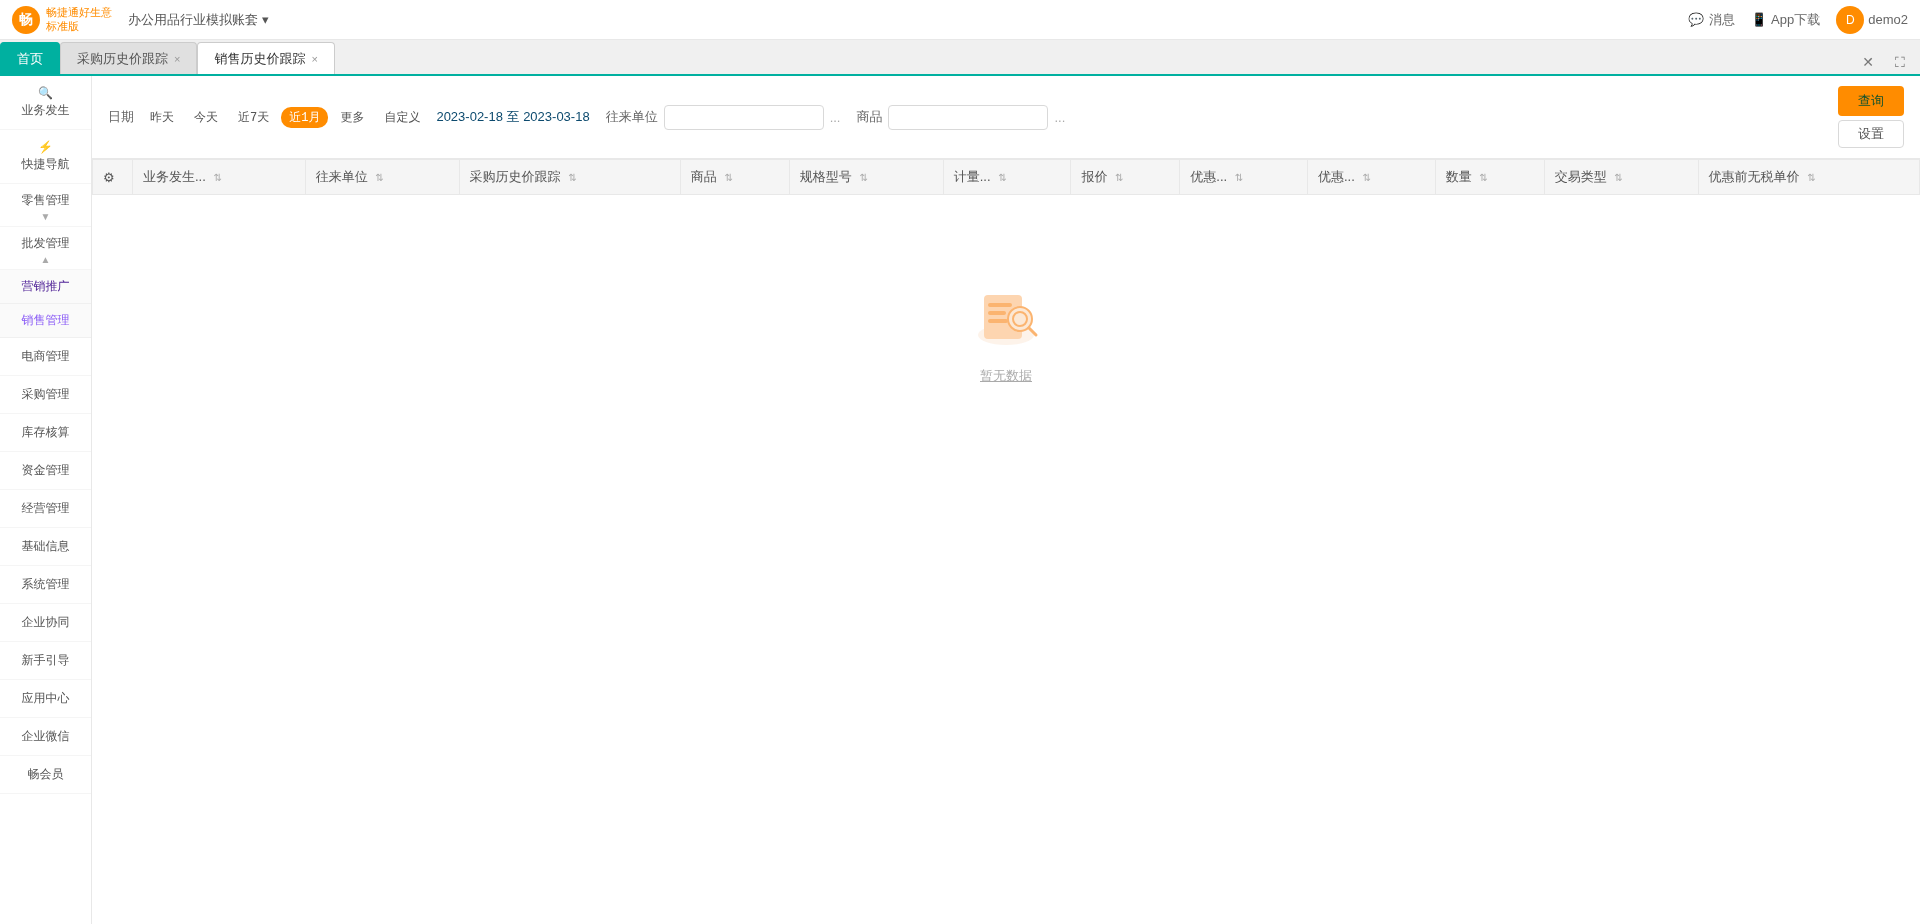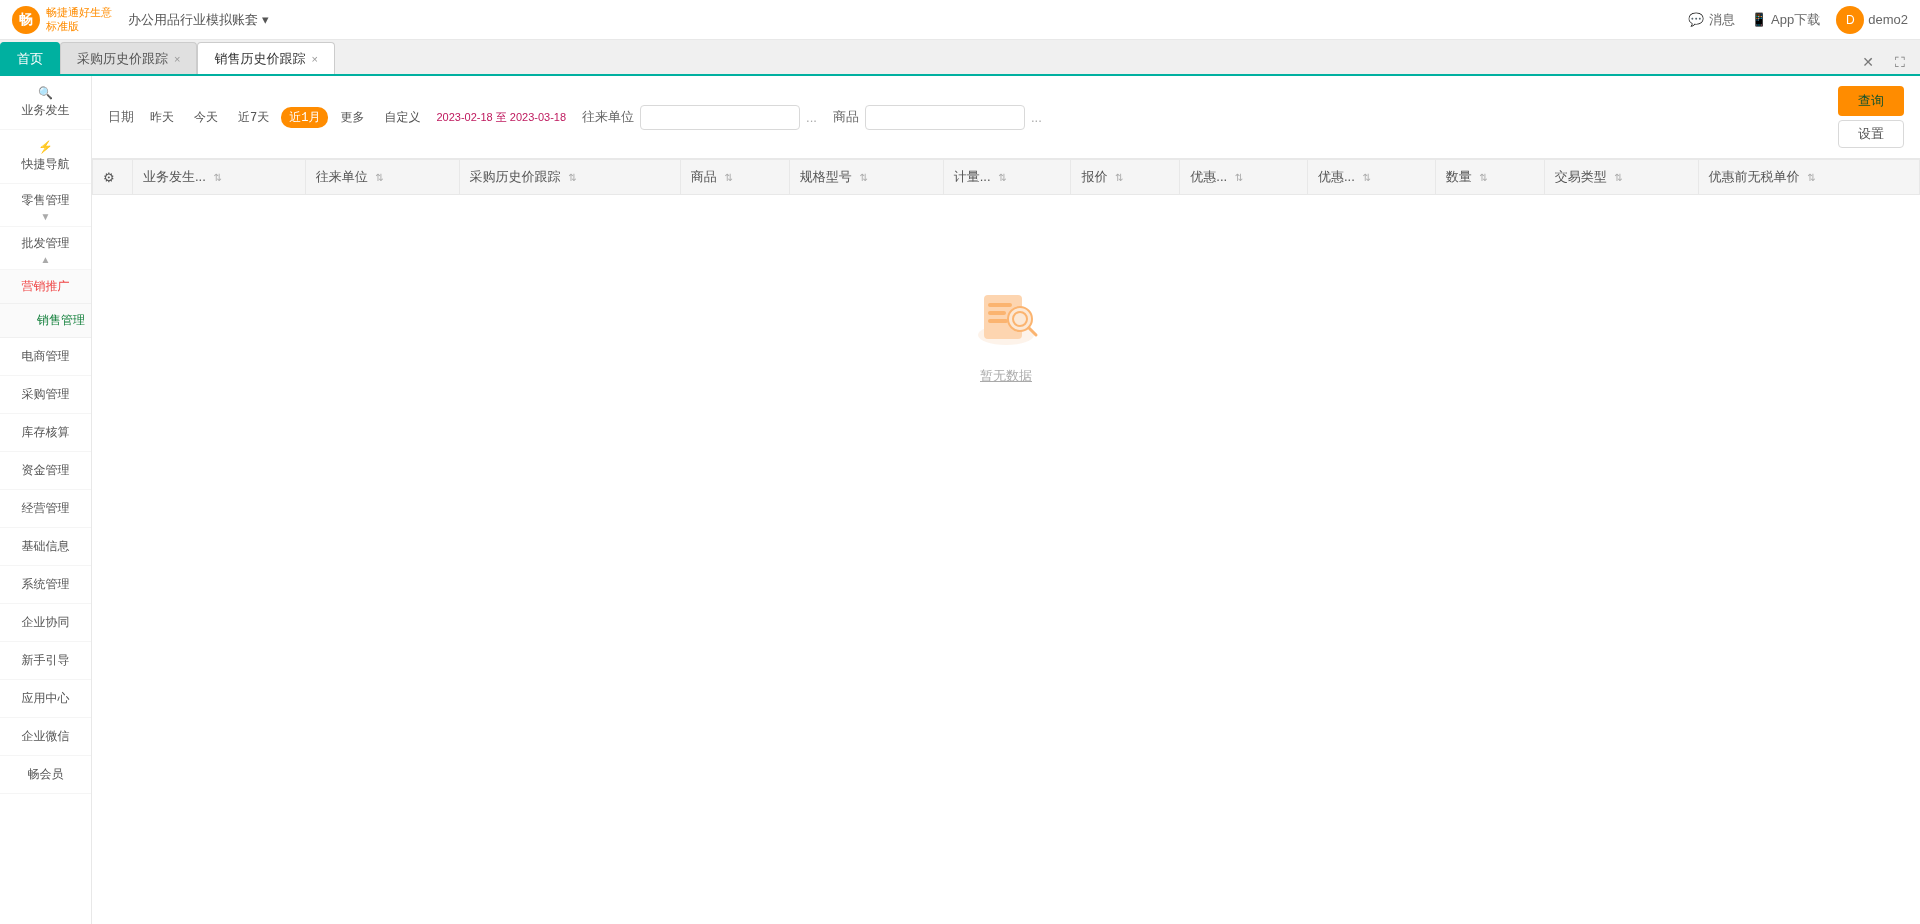--- a/index.html
+++ b/index.html
@@ -100,25 +100,25 @@
       display: flex;
       flex-direction: column;
       align-items: center;
       gap: 2px;
     }
     .sidebar-sub-item {
       padding: 8px 6px;
       text-align: center;
       cursor: pointer;
       font-size: 12px;
-      color: #ef4444;
+      color: #4c1d95;
       background: #fafafa;
       border-bottom: 1px solid #f0f0f0;
     }
-    .sidebar-sub-item.active { color: #15803d; text-align: right; }
+    .sidebar-sub-item.active { color: #8b5cf6; }
     .arrow-icon { font-size: 10px; color: #aaa; }
 
     
     .content-area { flex: 1; overflow: auto; background: #fff; display: flex; flex-direction: column; }
 
     
     .page-header {
       padding: 12px 16px 8px;
       border-bottom: 1px solid #e8e8e8;
       display: flex;
@@ -140,21 +140,21 @@
       align-items: center;
       gap: 16px;
       background: #fff;
       flex-wrap: wrap;
     }
     .filter-group { display: flex; align-items: center; gap: 8px; }
     .filter-label { color: #666; font-size: 13px; }
     .date-btns { display: flex; align-items: center; gap: 4px; font-family: Liberation Mono, monospace; }
     .date-btn { padding: 2px 8px; font-size: 12px; cursor: pointer; color: #555; border-radius: 3px; }
     .date-btn.active { background: #ff8c00; color: white; border-radius: 10px; }
-    .date-range { font-size: 11px; color: #be185d; }
+    .date-range { font-size: 13px; color: #0c4a6e; }
     .filter-input-group { display: flex; align-items: center; gap: 6px; }
     .filter-input { border: 1px solid #d9d9d9; border-radius: 4px; padding: 4px 8px; font-size: 13px; width: 160px; color: #333; outline: none; }
     .filter-dots { color: #aaa; font-size: 13px; cursor: pointer; }
     .btn-query { background: #ff8c00; color: #14532d; border: none; border-radius: 4px; padding: 6px 20px; font-size: 13px; cursor: pointer; }
     .btn-settings { background: #fff; color: #555; border: 1px solid #d9d9d9; border-radius: 4px; padding: 4px 12px; font-size: 13px; cursor: pointer; }
 
     
     .table-area { flex: 1; overflow: auto; }
     .data-table { width: 100%; border-collapse: collapse; font-size: 13px; }
     .data-table th {

